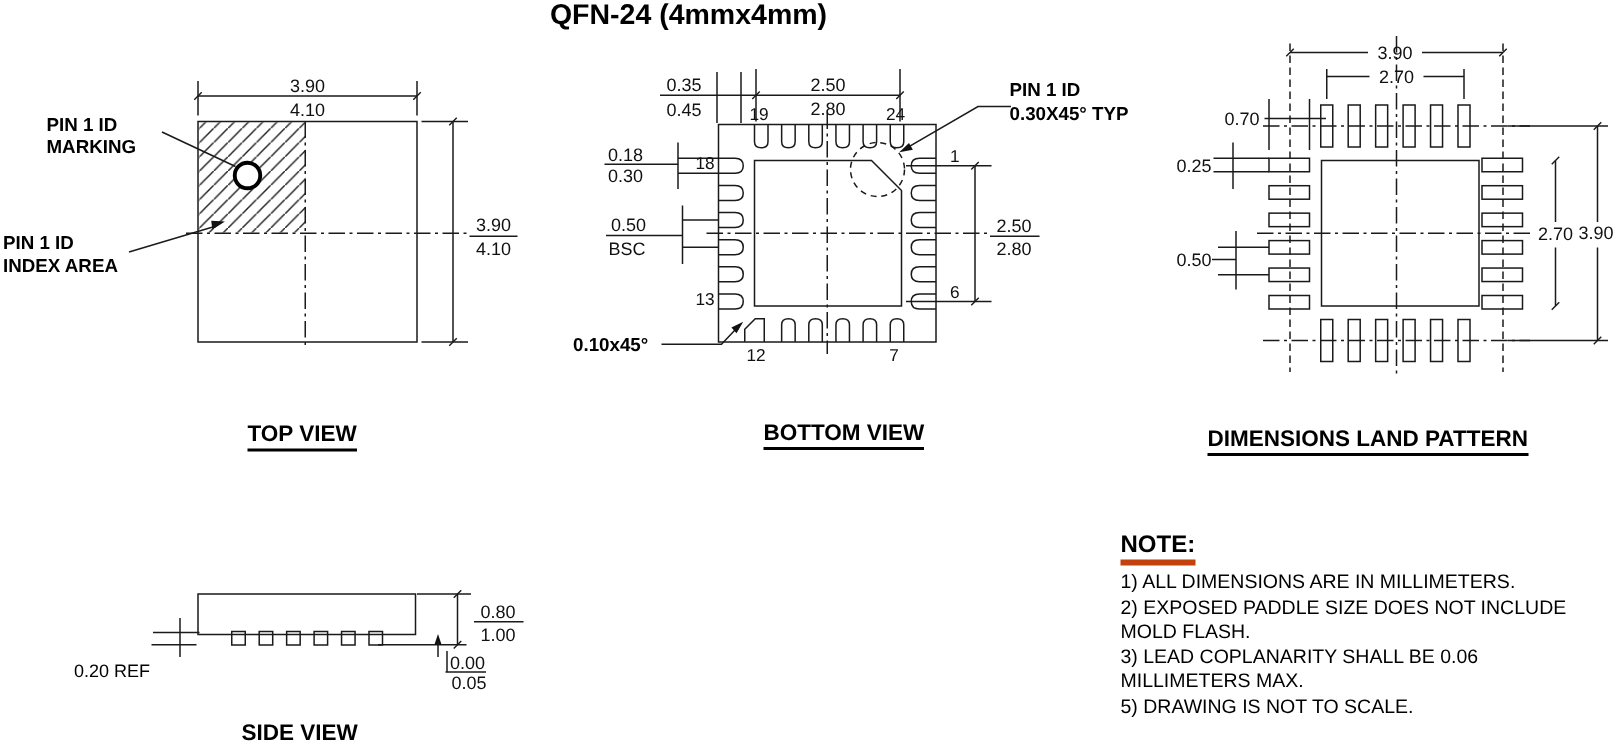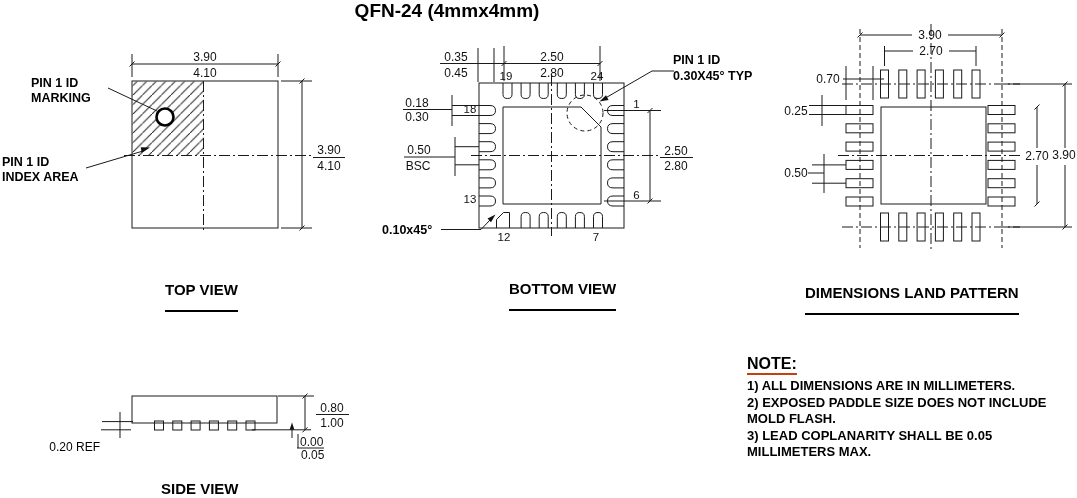--- a/index.html
+++ b/index.html
@@ -2,25 +2,25 @@
 <html><head>
 <meta charset="utf-8">
 <style>
   html,body{margin:0;padding:0;}
   body{width:1077px;height:498px;background:#fff;position:relative;overflow:hidden;
        font-family:"Liberation Sans",sans-serif;color:#000;}
   .abs{position:absolute;}
   .title{font-weight:bold;font-size:19px;text-align:center;white-space:nowrap;}
   .lbl{font-weight:bold;font-size:12.5px;line-height:15px;white-space:nowrap;}
   .lbl2{font-weight:bold;font-size:12.5px;line-height:16px;white-space:nowrap;}
-  .cap{font-weight:bold;font-size:15px;border-bottom:2px solid #000;padding-bottom:12px;
+  .cap{font-weight:bold;font-size:15px;border-bottom:2px solid #000;padding-bottom:1px;
        white-space:nowrap;display:inline-block;}
   .notes{width:316px;}
-  .notes .hd{font-weight:bold;font-size:16px;display:inline-block;border-bottom:2px solid #c2410c;margin-bottom:3px;}
-  .notes .it{font-weight:bold;font-size:13px;line-height:16.5px;}
+  .notes .hd{font-weight:bold;font-size:16px;display:inline-block;border-bottom:4px solid #c2410c;margin-bottom:3px;}
+  .notes .it{font-weight:normal;font-size:13px;line-height:16.5px;}
   svg .ln{stroke:#1a1a1a;stroke-width:1;fill:none;}
   svg .thk{stroke:#000;stroke-width:2.6;fill:#fff;}
   svg .cl{stroke:#1a1a1a;stroke-width:1;fill:none;stroke-dasharray:11 3 2 3;}
   svg .dsh{stroke:#1a1a1a;stroke-width:1;fill:none;stroke-dasharray:5 3;}
   svg .dcirc{stroke:#1a1a1a;stroke-width:1;fill:none;stroke-dasharray:4 3.2;}
   svg text{font-family:"Liberation Sans",sans-serif;font-size:12px;fill:#111;}
   svg text.pin{font-size:11.5px;}
   svg .arr{fill:#111;stroke:none;}
 </style>
 </head>
@@ -252,21 +252,21 @@
 
     <polygon class="arr" points="292,422.6 289.6,429.8 294.4,429.8"></polygon>
     <line class="ln" x1="292" y1="428" x2="292" y2="438"></line>
     <line class="ln" x1="298" y1="434" x2="298" y2="448"></line>
     <line class="ln" x1="297" y1="448" x2="324" y2="448"></line>
     <text x="300" y="446">0.00</text>
     <text x="301" y="459">0.05</text>
   </g>
 </svg>
 
-<div class="abs title" style="left:4px;top:2;width:886px;">QFN-24 (4mmx4mm)</div>
+<div class="abs title" style="left:16px;top:2;width:886px;">QFN-24 (4mmx4mm)</div>
 
 <div class="abs lbl" style="left:31px;top:76px;">
   <div>PIN 1 ID</div>
   <div>MARKING</div>
 </div>
 
 <div class="abs lbl" style="left:2px;top:155px;">
   <div>PIN 1 ID</div>
   <div>INDEX AREA</div>
 </div>
@@ -282,14 +282,15 @@
 <div class="abs" style="left:496px;top:280px;margin-left:13px;"><span class="cap">BOTTOM VIEW</span></div>
 <div class="abs" style="left:805px;top:284px;"><span class="cap">DIMENSIONS LAND PATTERN</span></div>
 <div class="abs" style="left:161px;top:480px;"><span class="cap">SIDE VIEW</span></div>
 
 <div class="abs" style="left:40px;top:412px;width:60px;text-align:right;font-size:12px;margin-top:28px;">0.20 REF</div>
 
 <div class="abs notes" style="left:747px;top:355px;">
   <div class="hd">NOTE:</div>
   <div class="it">1) ALL DIMENSIONS ARE IN MILLIMETERS.</div>
   <div class="it">2) EXPOSED PADDLE SIZE DOES NOT INCLUDE MOLD FLASH.</div>
-  <div class="it">3) LEAD COPLANARITY SHALL BE 0.05 MILLIMETERS MAX.</div>
+  <div class="it">3) LEAD COPLANARITY SHALL BE 0.06 MILLIMETERS MAX.</div>
+  <div class="it">5) DRAWING IS NOT TO SCALE.</div>
 </div>
 
 </body></html>

